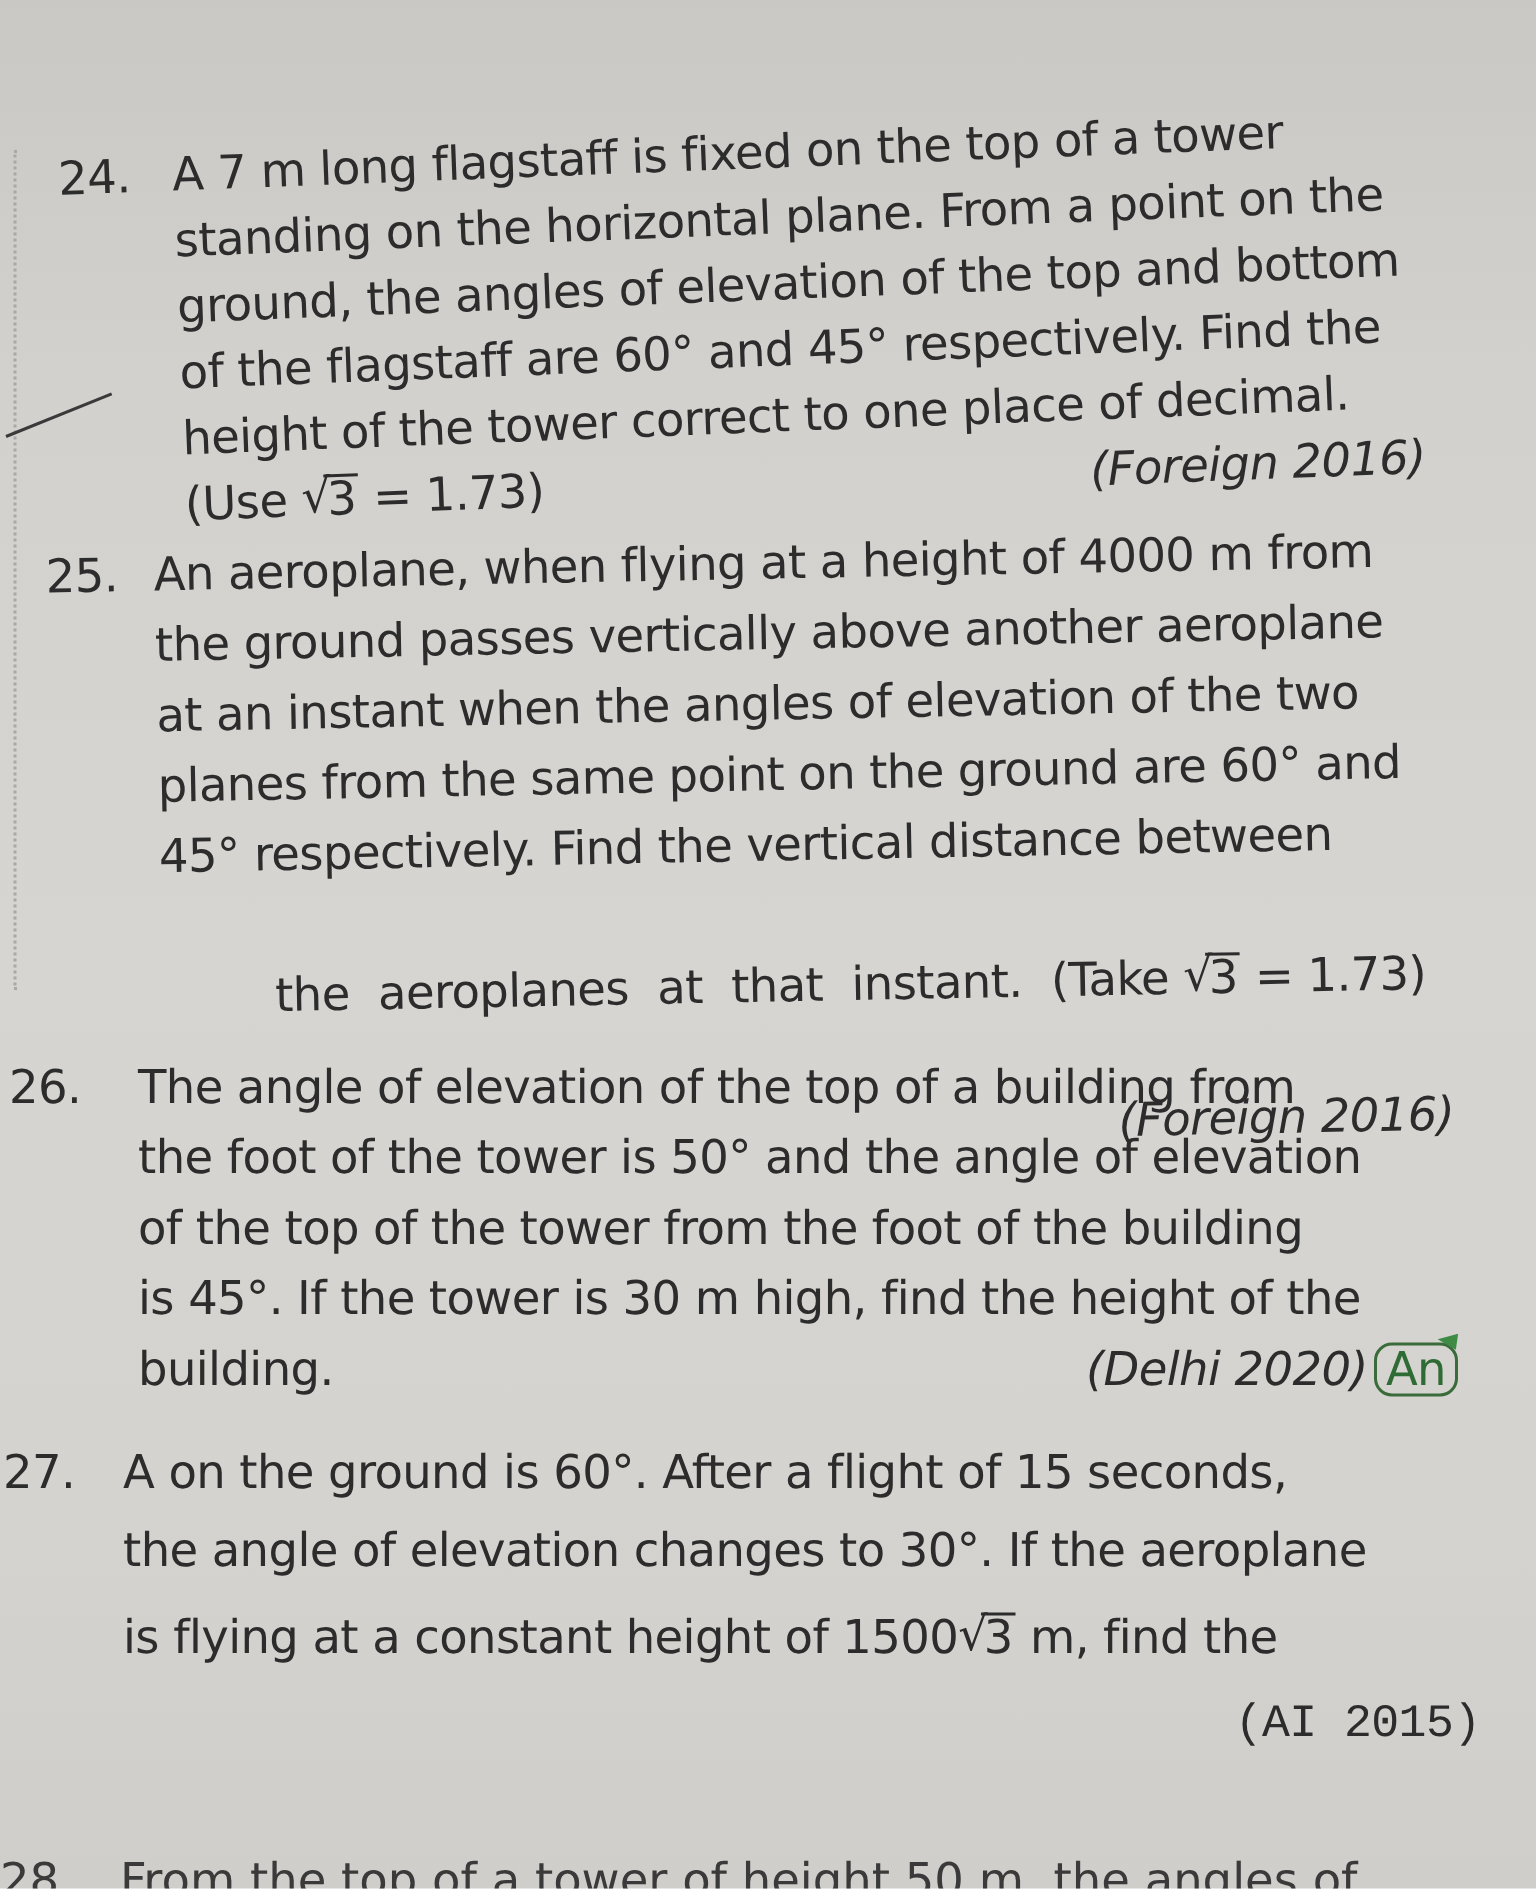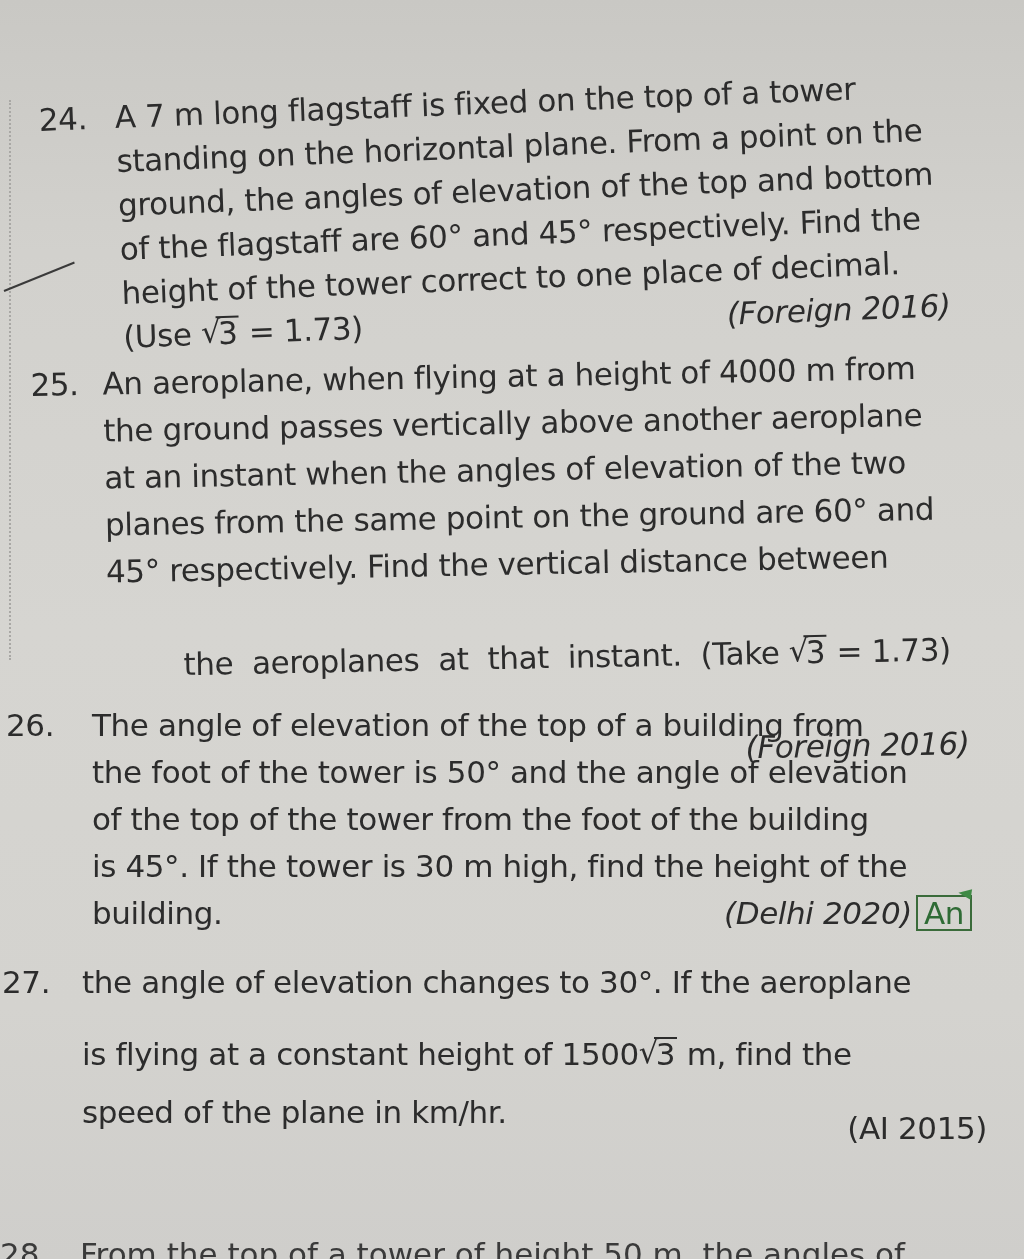--- a/index.html
+++ b/index.html
@@ -79,21 +79,21 @@
     }
     .sqrt-radicand {
       border-top: 2px solid #2c2c2c;
       padding: 0 2px;
       display: inline-block;
       line-height: 30px;
     }
     .badge {
       display: inline-block;
       border: 2px solid #3a6b3a;
-      border-radius: 0;
+      border-radius: 12px;
       padding: 0 6px;
       color: #2f6b35;
       font-style: normal;
       line-height: 32px;
       position: relative;
       margin-left: 4px;
     }
     .badge-arrow {
       position: absolute;
       right: -4px;
@@ -167,27 +167,27 @@
         <span class="source" style="right:0; top:0;">
           <span>(Delhi 2020)</span><span class="badge"><span>An</span><span class="badge-arrow"></span></span>
         </span>
       </span>
     </div>
   </div>
 
   <div class="question" style="left:2px; top:956px; width:1010px; line-height:52px;">
     <span class="q-num">27.</span>
     <div class="q-body" style="left:80px; width:905px;">
+      <span class="line">A on the ground is 60°. After a flight of 15 seconds,</span>
       <span class="line">the angle of elevation changes to 30°. If the aeroplane</span>
-      <span class="line" style="margin-top:20px;">
+      <span class="line" style="margin-top:6px;">
         <span>is flying at a constant height of 1500</span><span class="sqrt"><span class="sqrt-radicand">3</span></span><span> m, find the</span>
       </span>
       <span class="line" style="position:relative; margin-top:6px;">
-        <span>speed of the plane in km/hr.</span>
-        <span class="source" style="right:0; top:16px; font-style:normal;">(AI 2015)</span>
+        <span class="source" style="right:0; top:0; font-style:normal;font-family:Liberation Mono, monospace;">(AI 2015)</span>
       </span>
     </div>
   </div>
 
   <div class="cut-line">
     <span style="position:absolute; left:0;">28.</span>
     <span style="position:absolute; left:80px;">From the top of a tower of height 50 m, the angles of</span>
   </div>
 
 </div>

